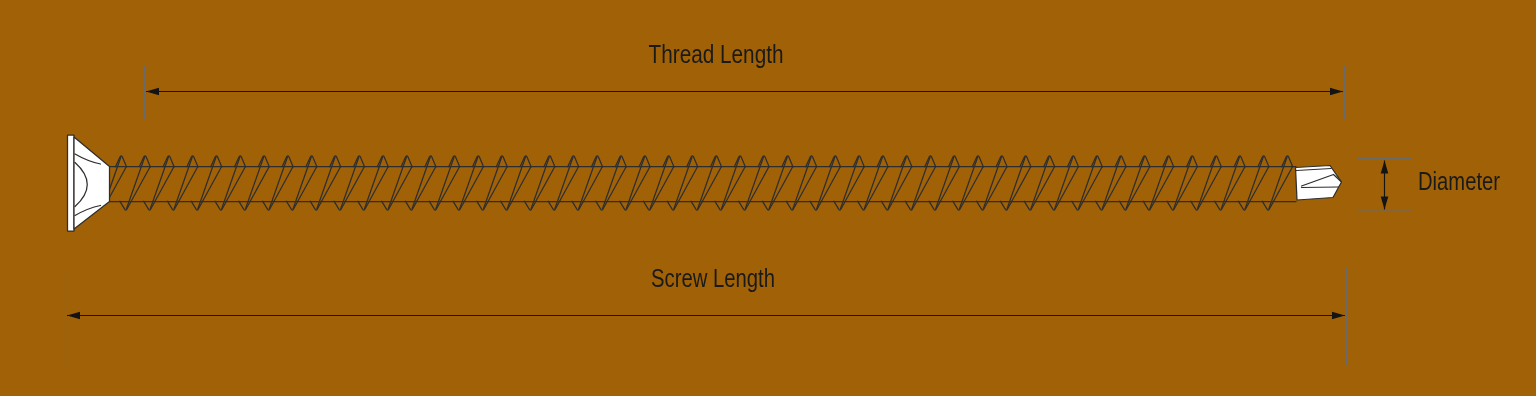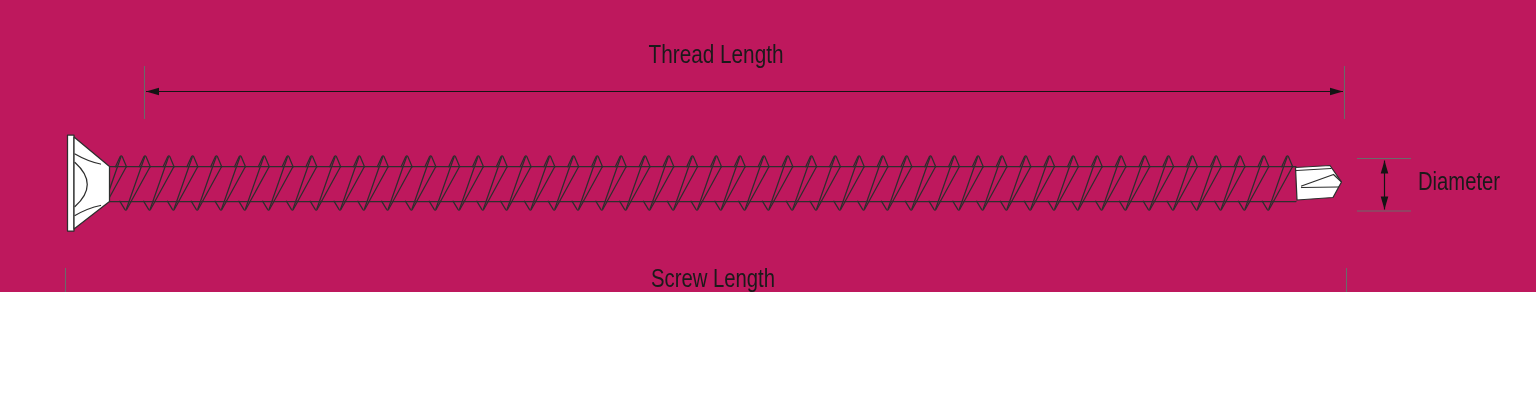--- a/index.html
+++ b/index.html
@@ -4,22 +4,22 @@
 <style>
   html, body {
     margin: 0;
     padding: 0;
     background: #ffffff;
     font-family: "Liberation Sans", sans-serif;
   }
   .stage {
     position: relative;
     width: 1536px;
-    height: 292px;
-    background: #be185d;
+    height: 396px;
+    background: #a16207;
     overflow: hidden;
   }
   svg { display: block; }
   .dim-label {
     font-family: "Liberation Sans", sans-serif;
     font-size: 26px;
     fill: #1a1a1a;
   }
 </style>
 </head>

